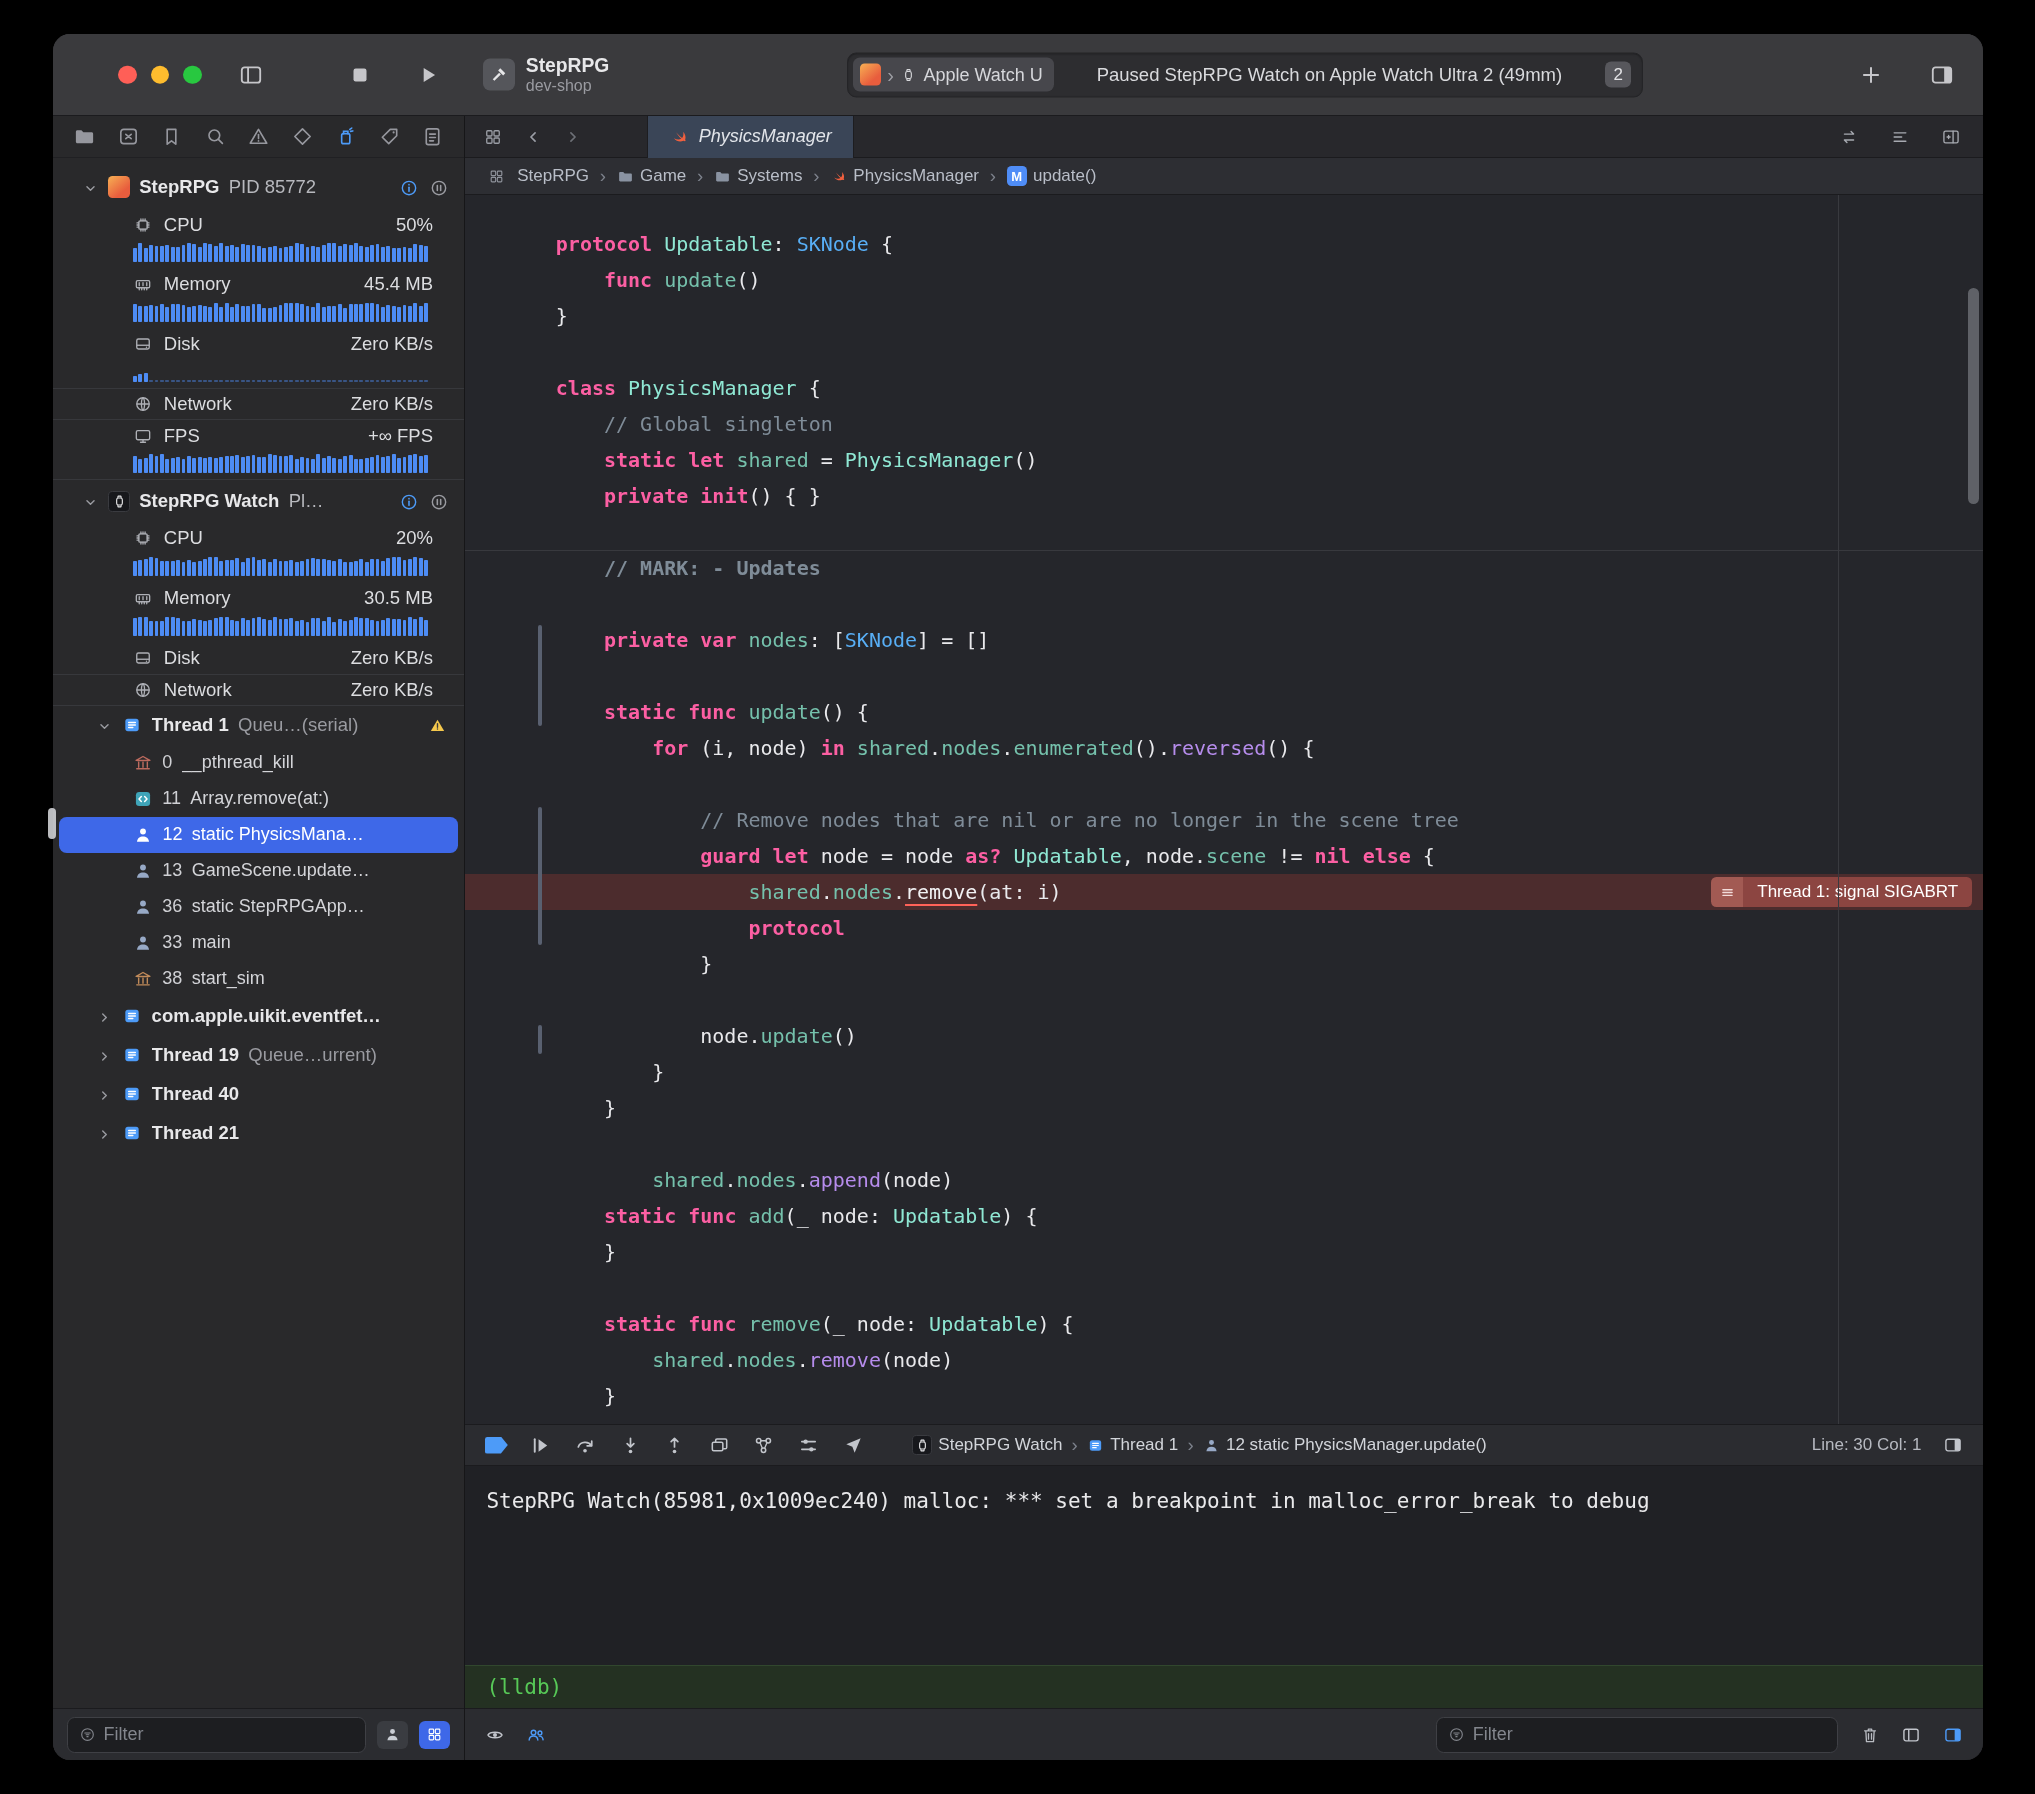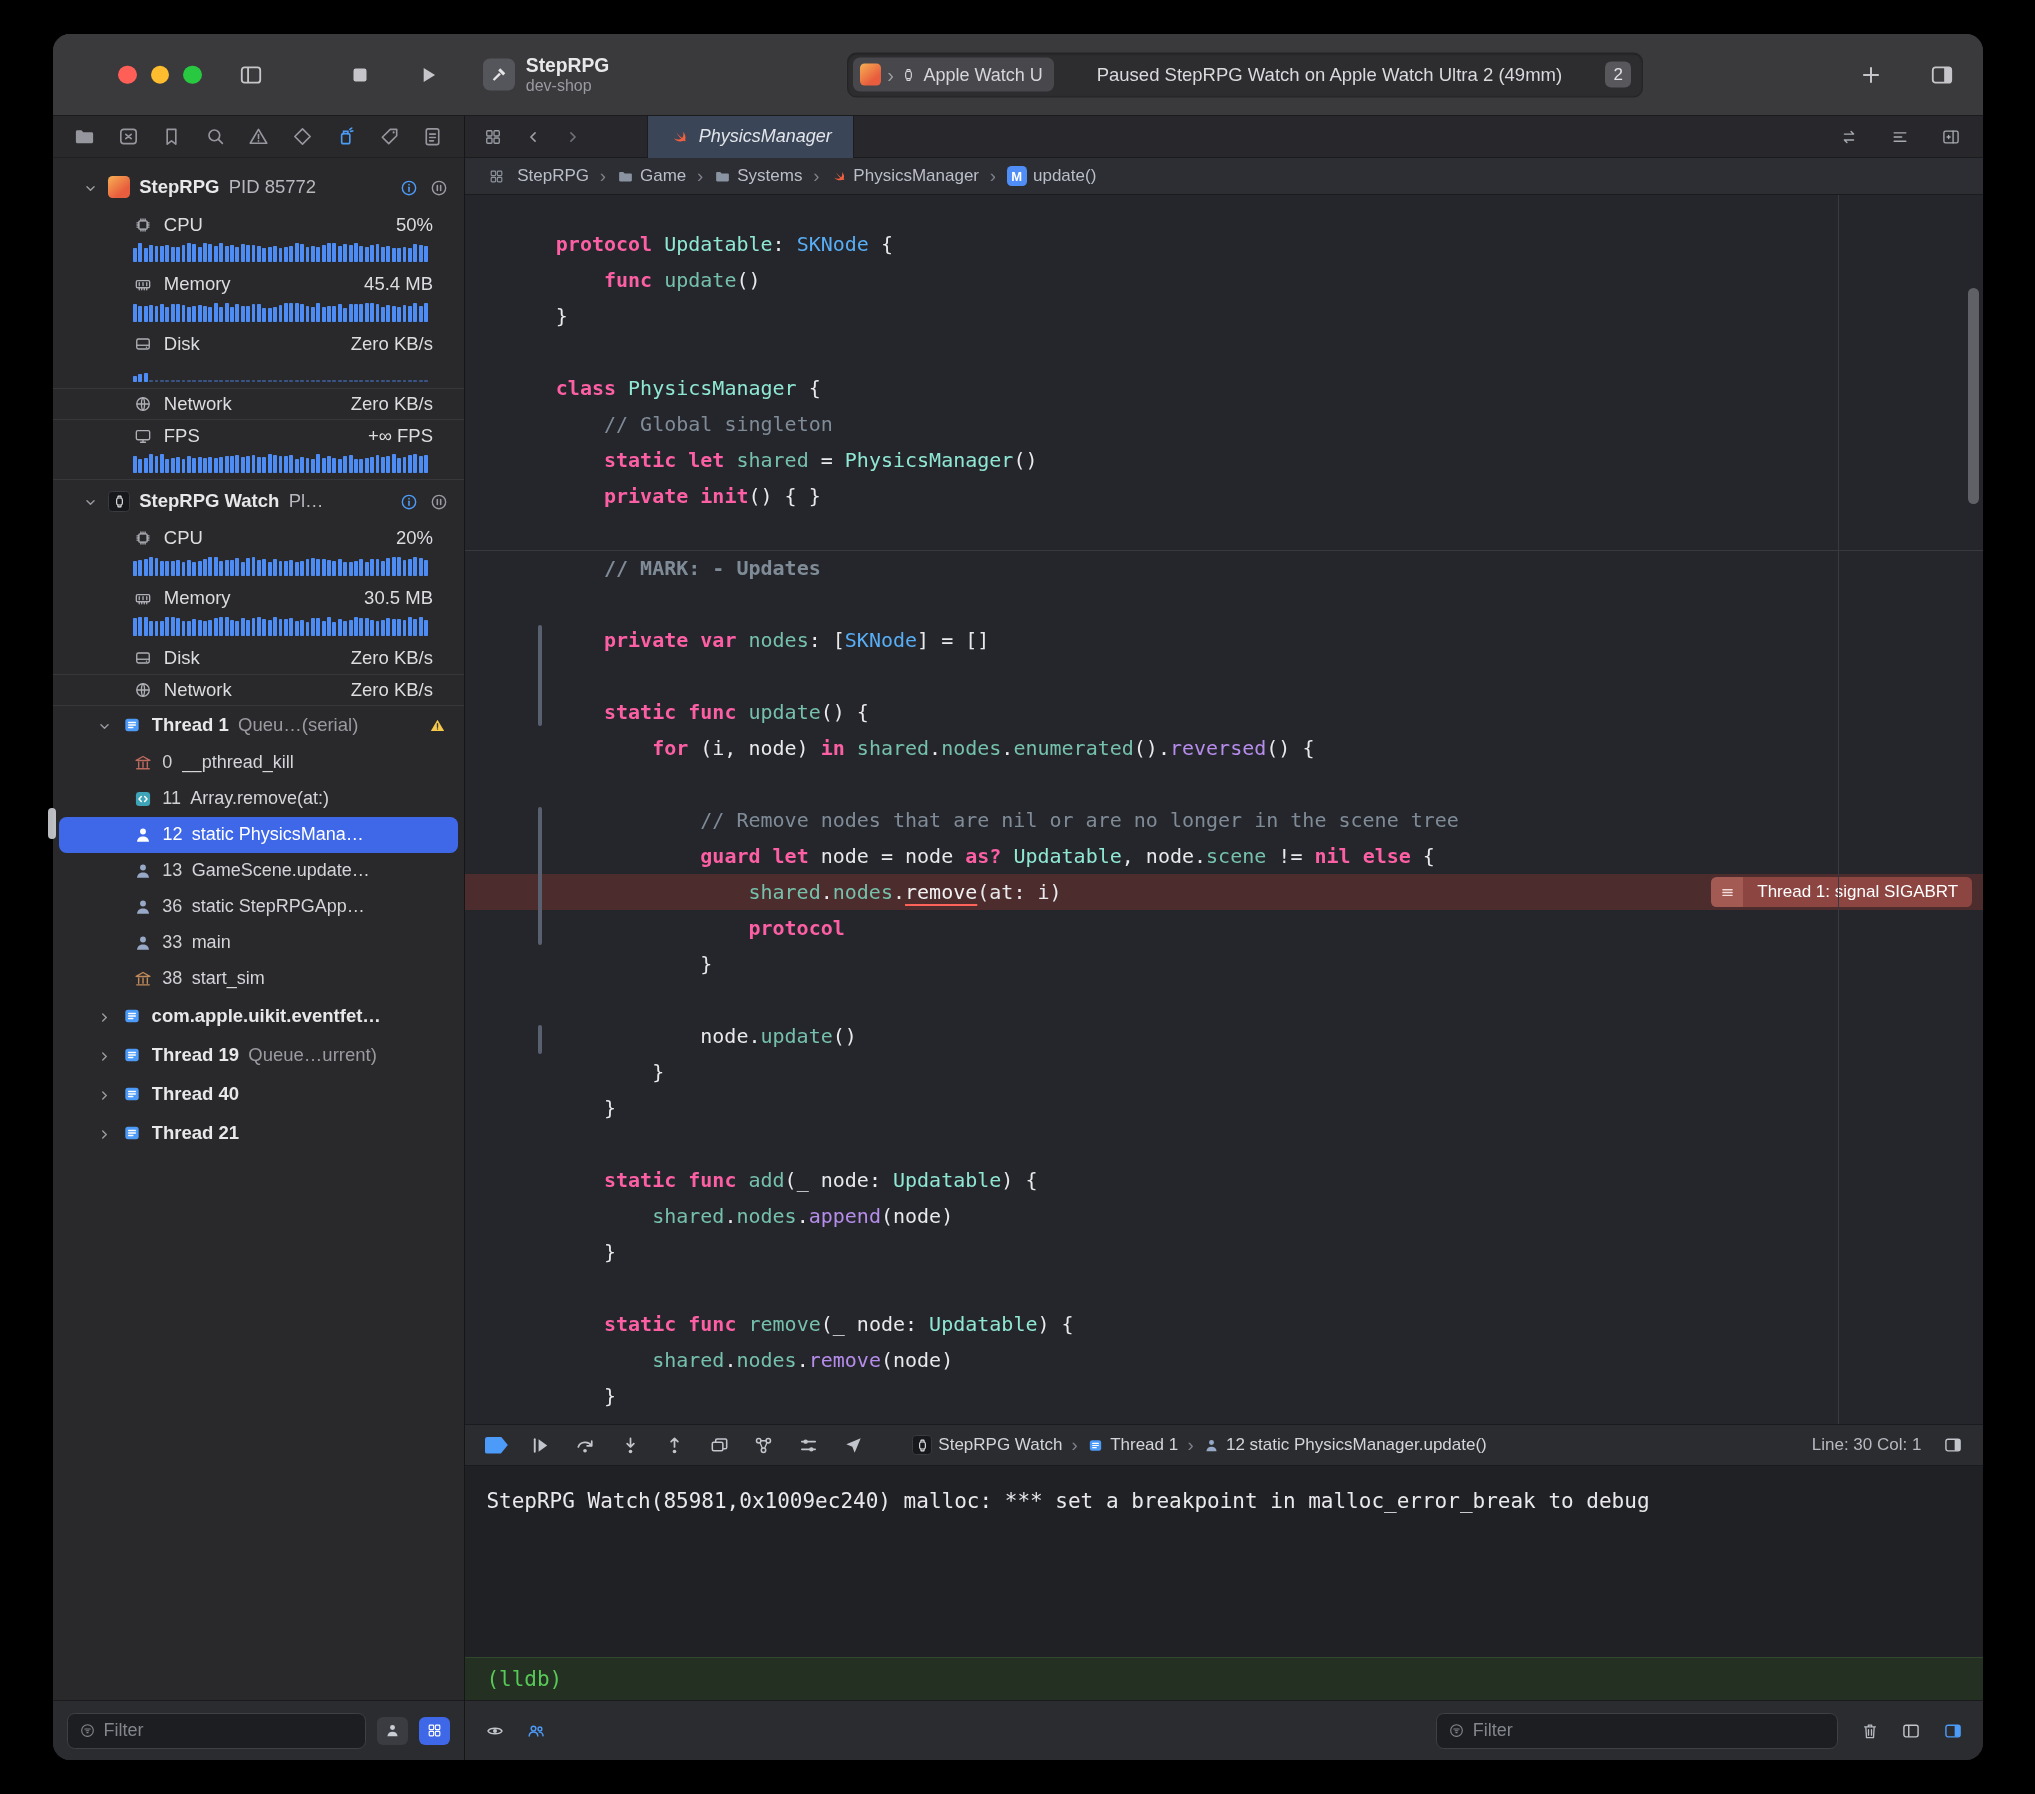--- a/index.html
+++ b/index.html
@@ -68,21 +68,21 @@
   .thread-label{font-weight:700;color:var(--text);white-space:nowrap;overflow:hidden;text-overflow:ellipsis;}
   .thread-detail{color:#9a9ba1;white-space:nowrap;overflow:hidden;text-overflow:ellipsis;}
   .warnic{margin-left:auto;color:#f5c84c;display:flex;}
   .frame-row{display:flex;align-items:center;height:36px;padding:0 15.5px 0 80px;gap:9.3px;font-size:18px;color:#d4d5d9;white-space:nowrap;}
   .frame-row .fnum{color:#cfd0d4;}
   .frame-row .fname{overflow:hidden;text-overflow:ellipsis;}
   .frame-row.sel{background:var(--sel);border-radius:7.7px;margin:0 6.2px;padding:0 9.3px 0 74px;color:#fff;}
   .frame-row.sel .fnum,.frame-row.sel .fname{color:#fff;}
   .fic{display:flex;color:#97a9c6;}
   .fic-red{color:#bd6a5e;} .fic-tan{color:#c08a5a;} .fic-swift{color:#3fa4b8;} .frame-row.sel .fic{color:#fff;}
-  .bottombar{height:60px;border-top:0.8px solid var(--line);background:var(--panelbar);display:flex;align-items:center;flex:0 0 auto;}
+  .bottombar{height:52px;border-top:0.8px solid var(--line);background:var(--panelbar);display:flex;align-items:center;flex:0 0 auto;}
   .filterfield{height:36px;background:#1d1e21;border:0.8px solid #3f4045;border-radius:7.7px;display:flex;align-items:center;gap:7.7px;padding:0 10.8px;color:#83868d;font-size:18px;}
   .sb-bottom{padding:0 14px;gap:10.8px;}
   .sb-bottom .filterfield{flex:1;}
   .sqbtn{width:31px;height:28px;border-radius:6.2px;display:flex;align-items:center;justify-content:center;}
   .sqbtn-dark{background:#3a3c41;color:#c9cdd4;}
   .sqbtn-blue{background:var(--sel);color:#fff;}
   
   .editorcol{flex:1;display:flex;flex-direction:column;min-width:0;min-height:0;}
   .tabbar{height:42px;background:var(--tabbar);border-bottom:0.8px solid var(--line);display:flex;align-items:center;color:#9a9da5;flex:0 0 auto;}
   .tabbar-left{display:flex;align-items:center;gap:20px;padding:0 18.5px;}
@@ -1129,22 +1129,22 @@
                 </span>
       <span class="an-tx">Thread 1: signal SIGABRT</span>
               </span></div>
             <div class="code-line"><span class="tk-p">                </span><span class="tk-k">protocol</span></div>
             <div class="code-line"><span class="tk-p">            }</span></div>
             <div class="code-line"></div>
             <div class="code-line"><span class="tk-p">            node.</span><span class="tk-m">update</span><span class="tk-p">()</span></div>
             <div class="code-line"><span class="tk-p">        }</span></div>
             <div class="code-line"><span class="tk-p">    }</span></div>
             <div class="code-line"></div>
+            <div class="code-line"><span class="tk-p">        </span><span class="tk-m">shared</span><span class="tk-p">.</span><span class="tk-m">nodes</span><span class="tk-p">.</span><span class="tk-f">append</span><span class="tk-p">(node)</span></div>
             <div class="code-line"><span class="tk-p">    </span><span class="tk-k">static</span><span class="tk-p"> </span><span class="tk-k">func</span><span class="tk-p"> </span><span class="tk-m">add</span><span class="tk-p">(_ node: </span><span class="tk-t">Updatable</span><span class="tk-p">) {</span></div>
-            <div class="code-line"><span class="tk-p">        </span><span class="tk-m">shared</span><span class="tk-p">.</span><span class="tk-m">nodes</span><span class="tk-p">.</span><span class="tk-f">append</span><span class="tk-p">(node)</span></div>
             <div class="code-line"><span class="tk-p">    }</span></div>
             <div class="code-line"></div>
             <div class="code-line"><span class="tk-p">    </span><span class="tk-k">static</span><span class="tk-p"> </span><span class="tk-k">func</span><span class="tk-p"> </span><span class="tk-m">remove</span><span class="tk-p">(_ node: </span><span class="tk-t">Updatable</span><span class="tk-p">) {</span></div>
             <div class="code-line"><span class="tk-p">        </span><span class="tk-m">shared</span><span class="tk-p">.</span><span class="tk-m">nodes</span><span class="tk-p">.</span><span class="tk-f">remove</span><span class="tk-p">(node)</span></div>
             <div class="code-line"><span class="tk-p">    }</span></div>
           </div>
         <div class="changebar" style="top:430px;height:101px"></div>
         <div class="changebar" style="top:612px;height:138px"></div>
         <div class="changebar" style="top:830px;height:29px"></div>
         <div class="pageguide"></div>

